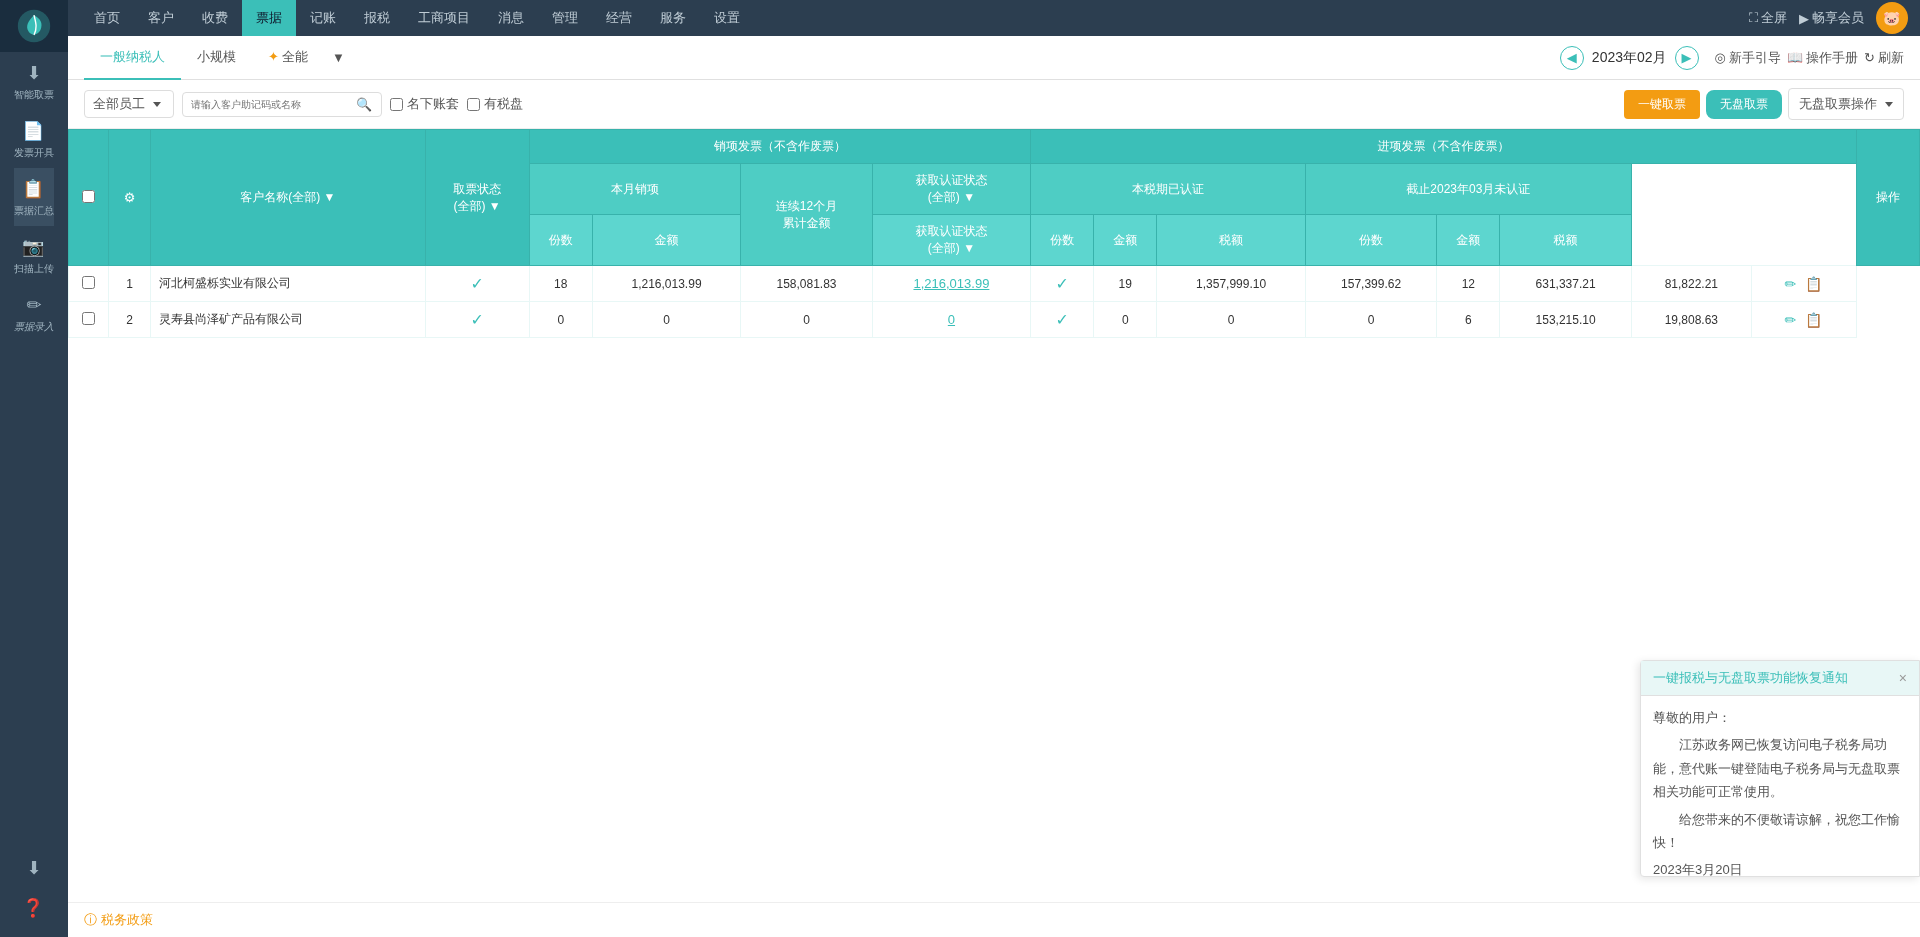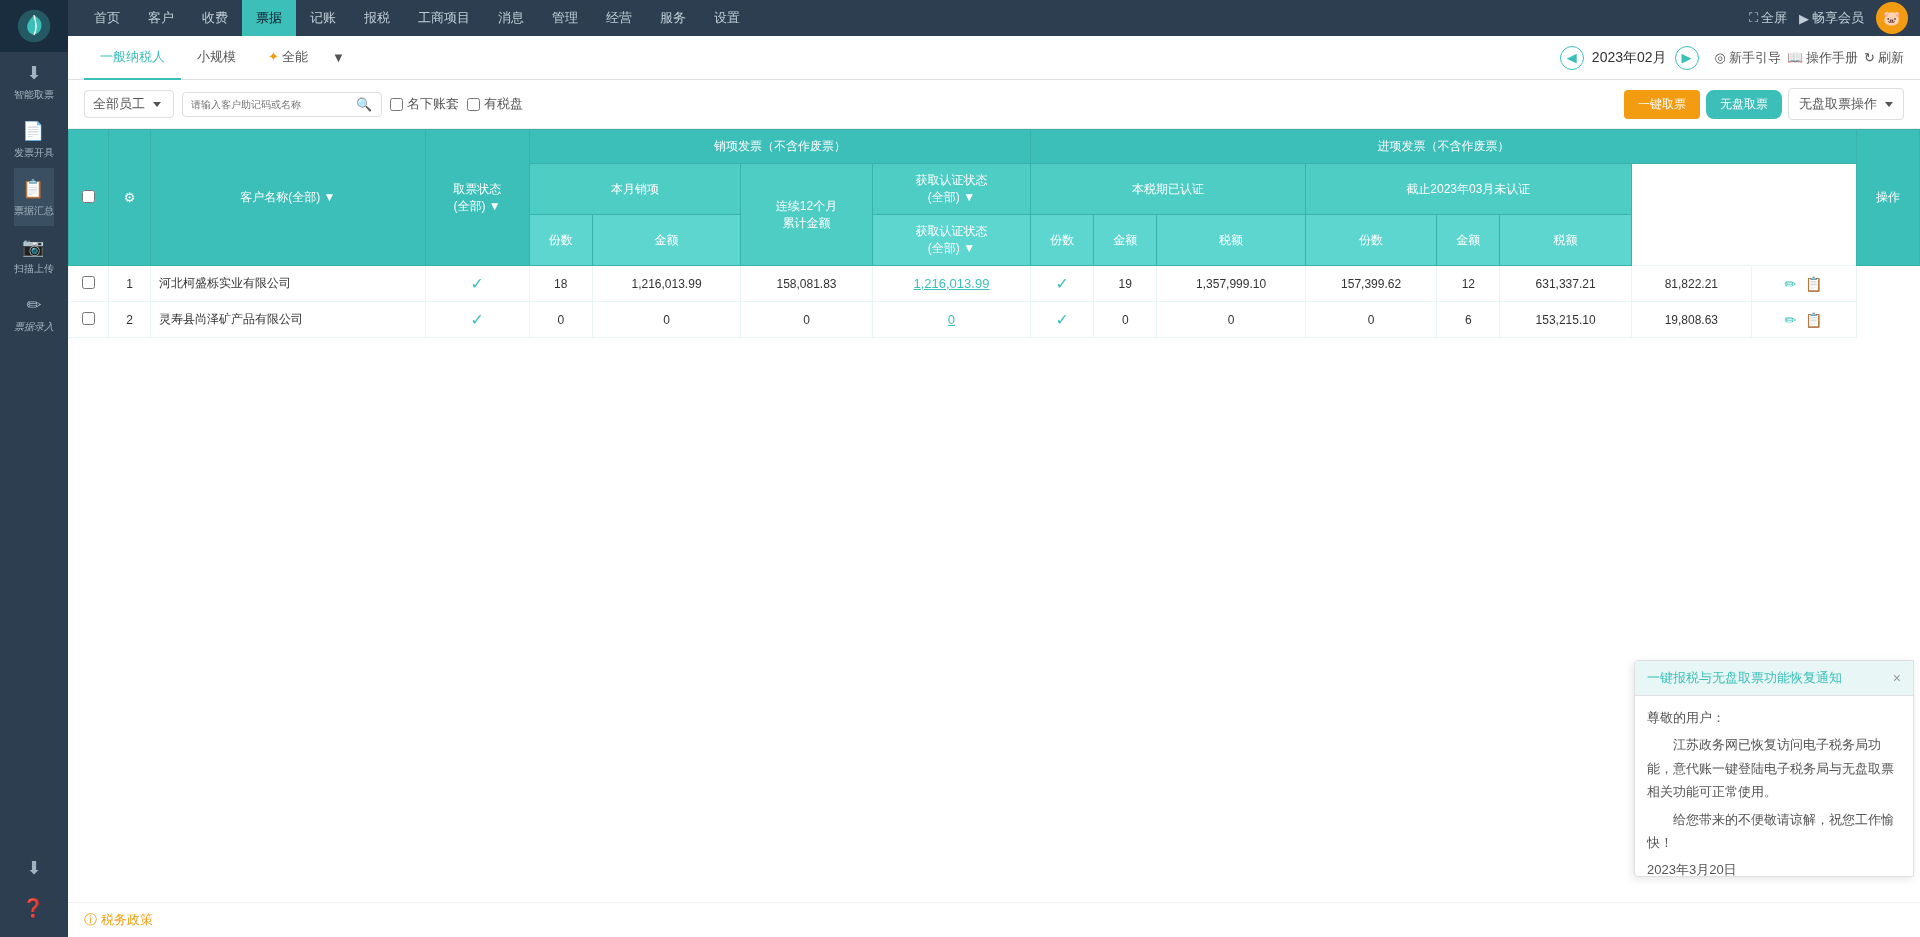--- a/index.html
+++ b/index.html
@@ -293,21 +293,21 @@
       display: flex;
       align-items: center;
       flex-shrink: 0;
     }
     .footer-link { color: #f39c12; font-size: 12px; cursor: pointer; display: flex; align-items: center; gap: 4px; }
 
     
     .notification-popup {
       position: fixed;
       bottom: 60px;
-      right: 6px;
+      right: 0;
       width: 280px;
       background: #fff;
       border: 1px solid #e0e0e0;
       border-radius: 4px 0 0 4px;
       box-shadow: -2px 2px 8px rgba(0,0,0,0.1);
       font-size: 12px;
       color: #333;
       z-index: 100;
     }
     .notification-header {

